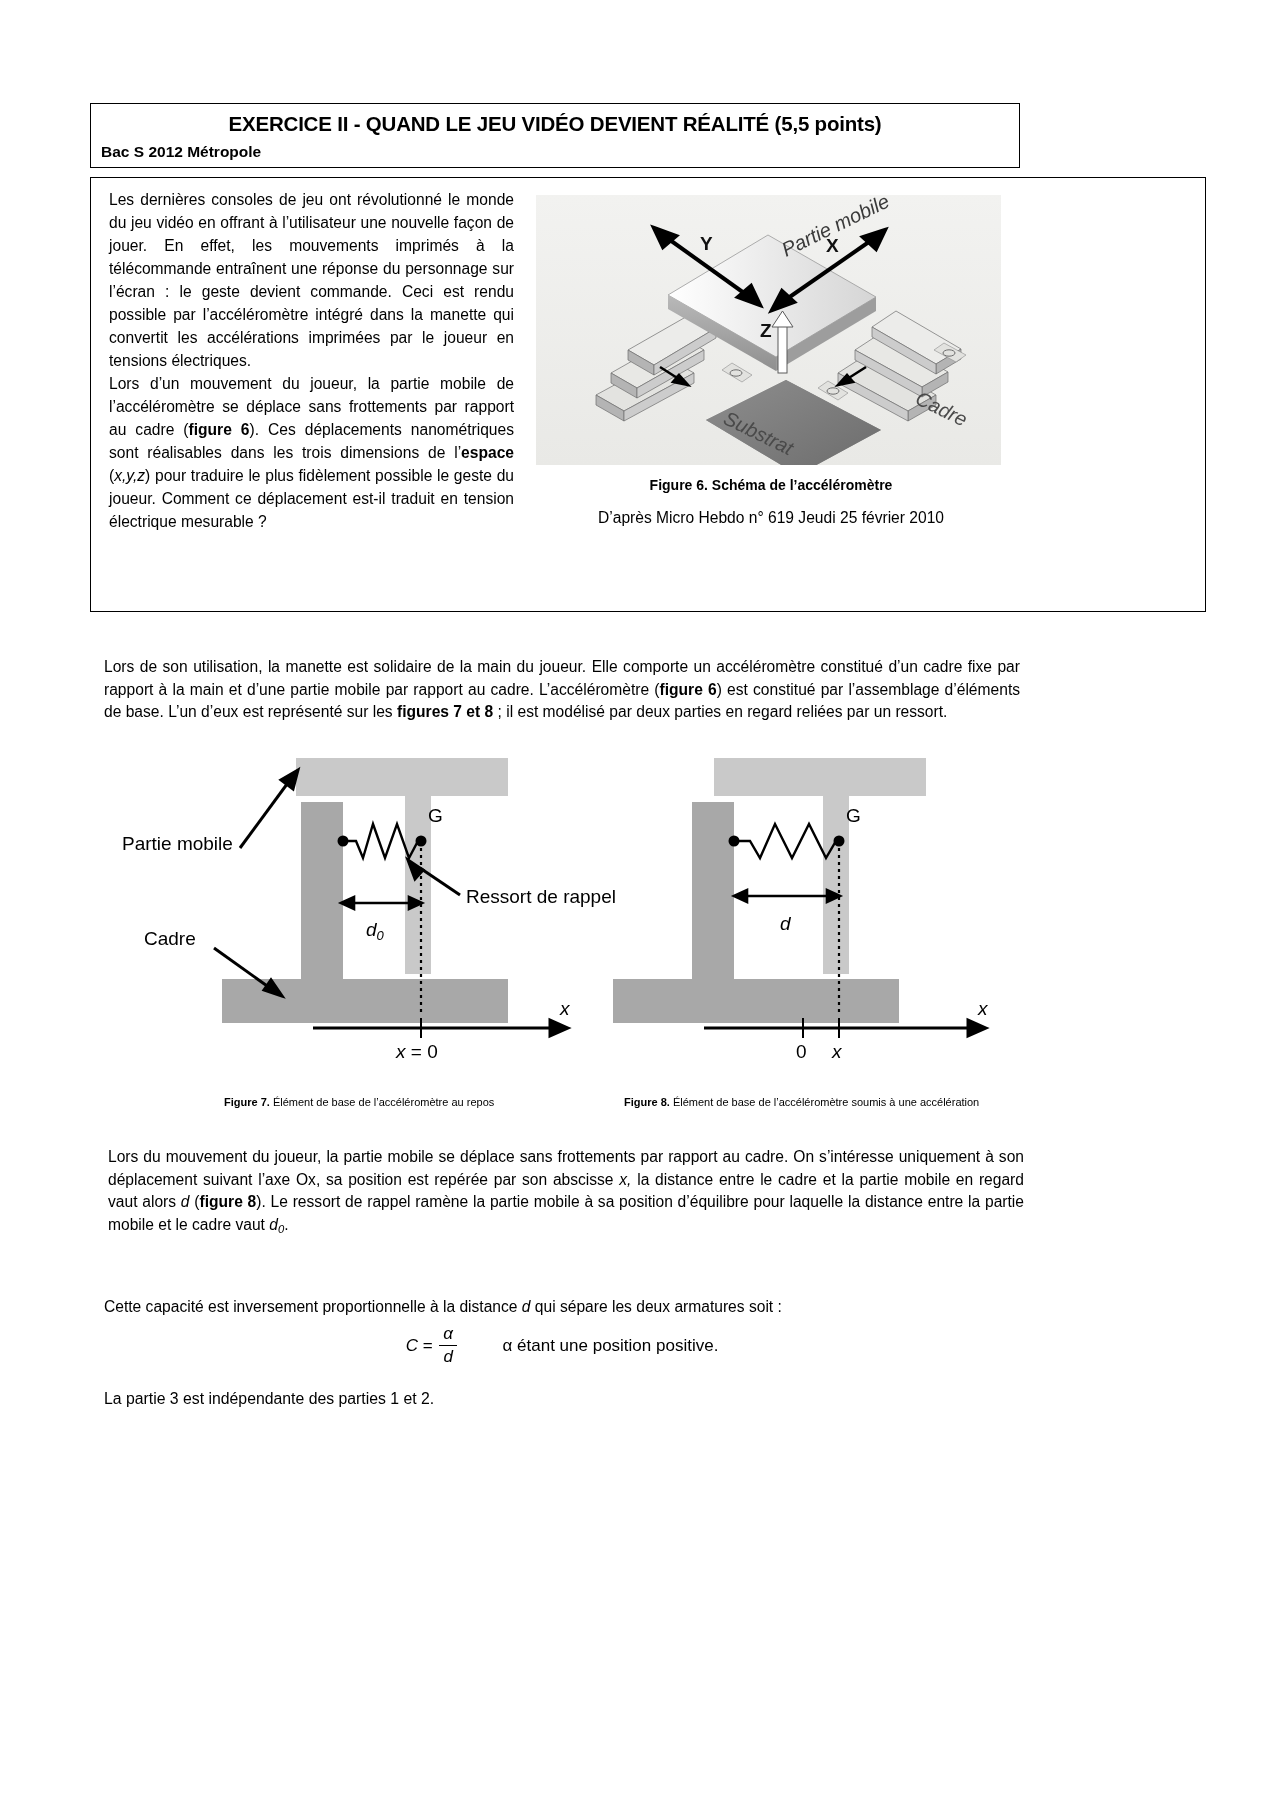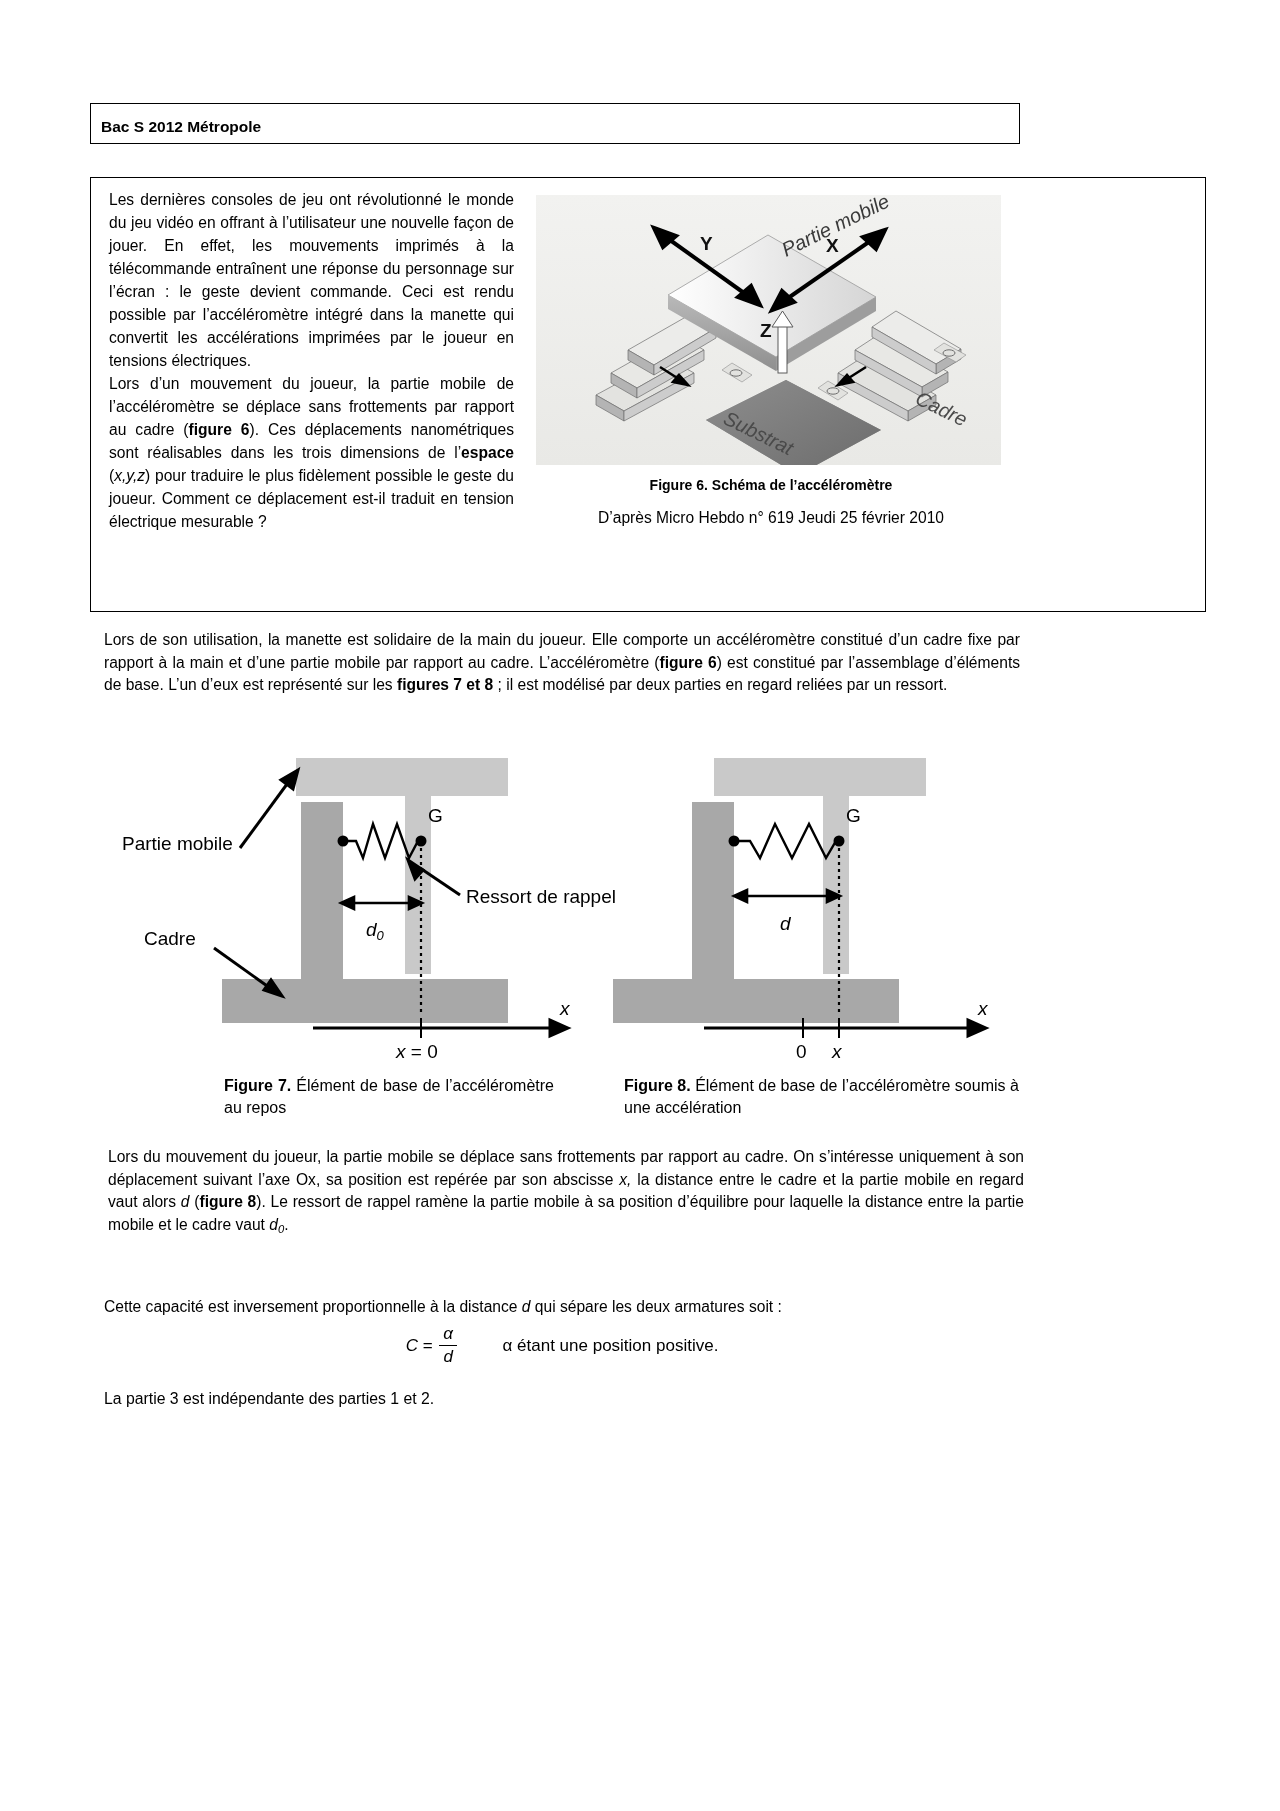--- a/index.html
+++ b/index.html
@@ -94,21 +94,21 @@
   
   .para {
     position: absolute;
     font-size: 15.6px;
     line-height: 1.45;
     text-align: justify;
     text-justify: inter-word;
   }
   .para-1 {
     left: 104px;
-    top: 629px;
+    top: 656px;
     width: 916px;
   }
   .para-2 {
     left: 108px;
     top: 1146px;
     width: 916px;
   }
   .para-3 {
     left: 104px;
     top: 1236px;
@@ -163,22 +163,23 @@
   
   .figs {
     position: absolute;
     left: 104px;
     top: 740px;
     width: 1010px;
     height: 400px;
   }
   .fig-caption {
     position: absolute;
-    font-size: 16px;
+    font-size: 11px;
     line-height: 1.4;
+    margin-top: 20px;
   }
   .fig7-cap {
     left: 120px;
     top: 335px;
     width: 330px;
     text-align: justify;
   }
   .fig8-cap {
     left: 520px;
     top: 335px;
@@ -187,20 +188,21 @@
   .fig-caption b { font-weight: bold; }
   em.it { font-style: italic; }
   sub.sb { font-size: 0.72em; vertical-align: -0.28em; font-style: italic; }
 </style>
 </head>
 <body>
 
 <div class="page">
 
   <div class="title-box">
+    <div class="title-main">EXERCICE II - QUAND LE JEU VIDÉO DEVIENT RÉALITÉ (5,5 points)</div>
     <div class="title-sub">Bac S 2012 Métropole</div>
   </div>
 
   <div class="intro-box">
 
     <div class="intro-text">
       <p>Les dernières consoles de jeu ont révolutionné le monde du jeu vidéo en offrant à l’utilisateur une nouvelle façon de jouer. En effet, les mouvements imprimés à la télécommande entraînent une réponse du personnage sur l’écran : le geste devient commande. Ceci est rendu possible par l’accéléromètre intégré dans la manette qui convertit les accélérations imprimées par le joueur en tensions électriques.</p>
       <p style="margin-top:0;">
         <span>Lors d’un mouvement du joueur, la partie mobile de l’accéléromètre se déplace sans frottements par rapport au cadre (</span><b>figure 6</b><span>). Ces déplacements nanométriques sont réalisables dans les trois dimensions de l’</span><b>espace</b><span> (</span><em class="it">x,y,z</em><span>) pour traduire le plus fidèlement possible le geste du joueur. Comment ce déplacement est-il traduit en tension électrique mesurable ?</span>
       </p>

